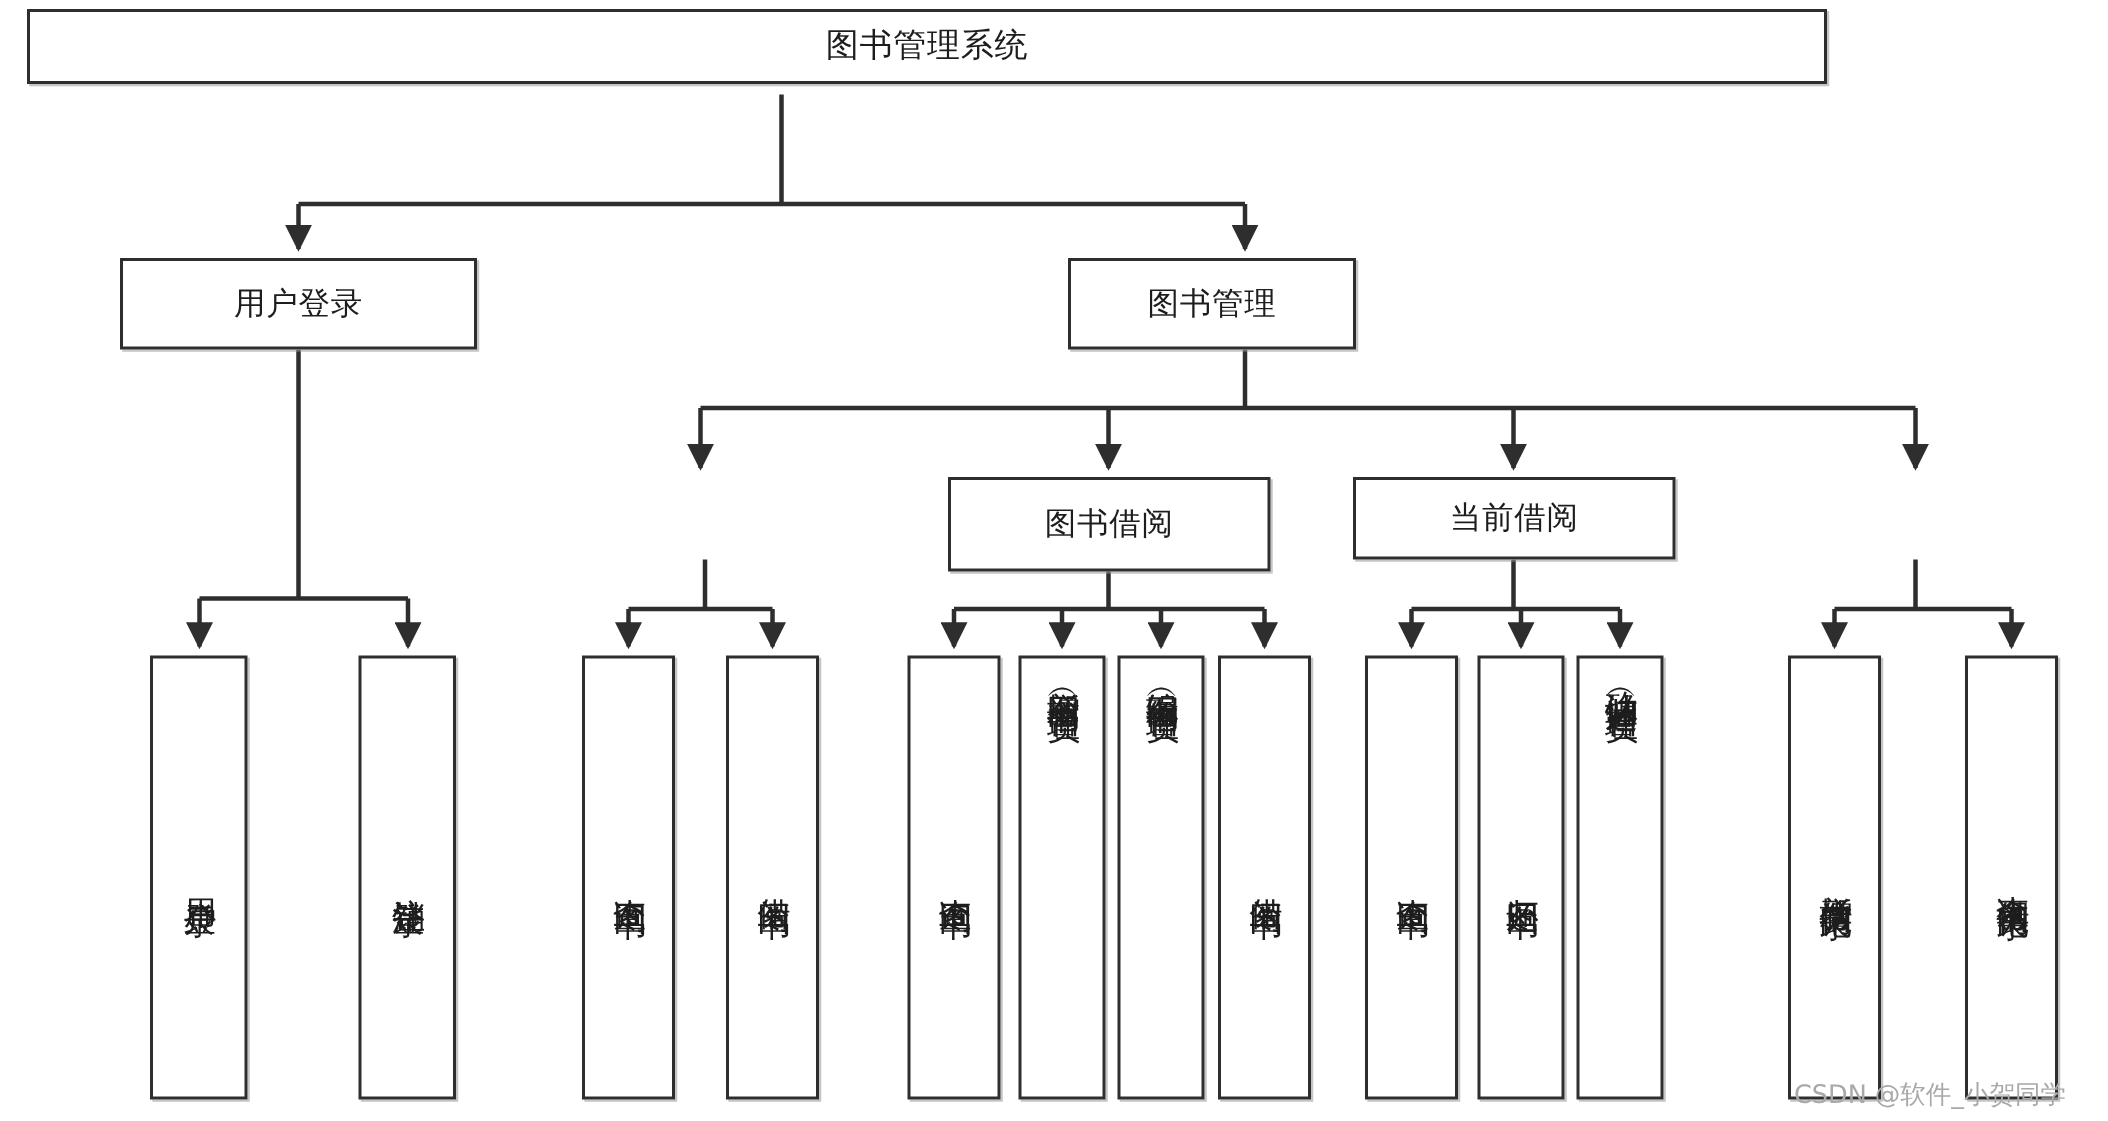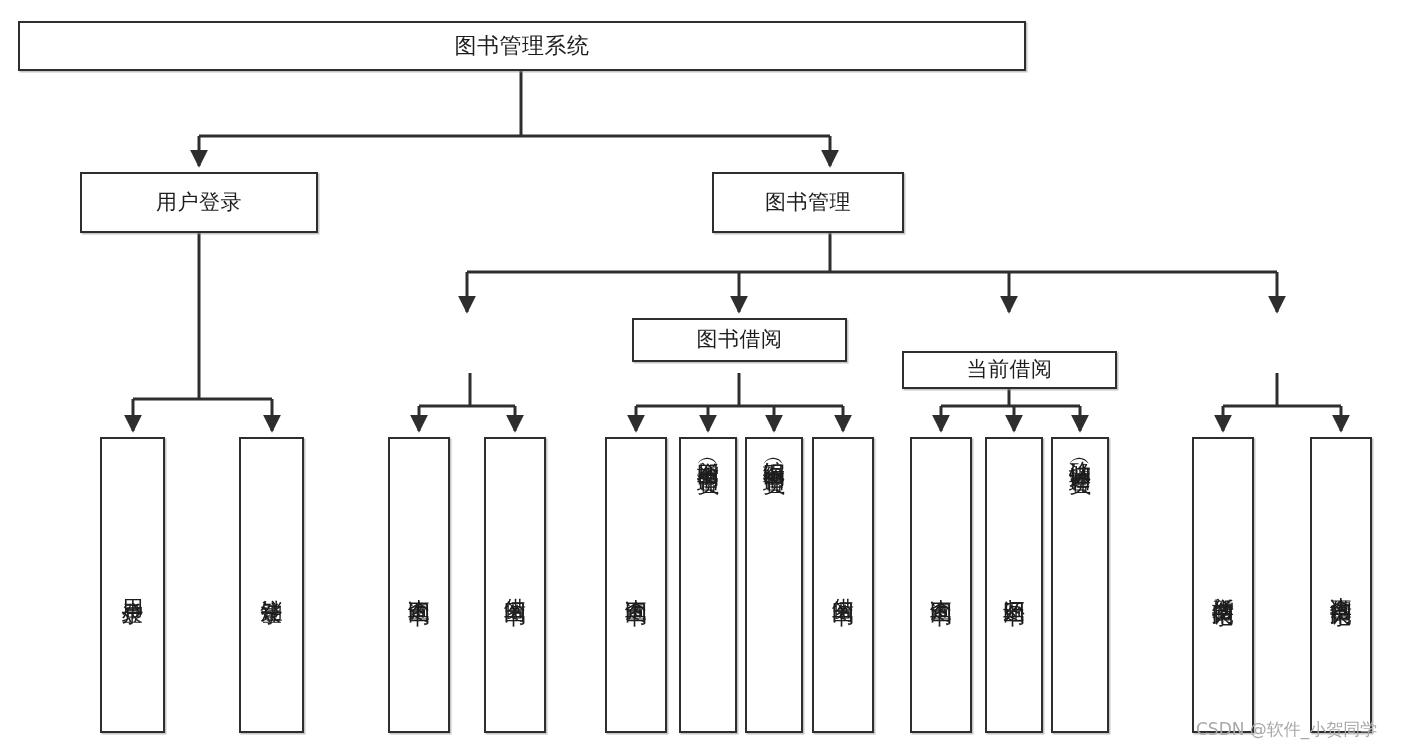--- a/index.html
+++ b/index.html
@@ -128,35 +128,35 @@
       <path d="M 1014 406 L 1014 431" marker-end="url(#arrow)"></path>
       <path d="M 1080 406 L 1080 431" marker-end="url(#arrow)"></path>
 
       <path d="M 1277 373 L 1277 406"></path>
       <path d="M 1223 406 L 1341 406"></path>
       <path d="M 1223 406 L 1223 431" marker-end="url(#arrow)"></path>
       <path d="M 1341 406 L 1341 431" marker-end="url(#arrow)"></path>
     </g>
   </svg>
 
-  <div class="node h root" style="left:18px; top:21px; width:1008px; height:50px;">
+  <div class="node h root" style="left:18px; top:6px; width:1200px; height:50px;">
     <span class="lbl">图书管理系统</span>
   </div>
 
   <div class="node h" style="left:80px; top:172px; width:238px; height:61px;">
     <span class="lbl">用户登录</span>
   </div>
   <div class="node h" style="left:712px; top:172px; width:192px; height:61px;">
     <span class="lbl">图书管理</span>
   </div>
 
-  <div class="node h" style="left:632px; top:318px; width:215px; height:44px;">
+  <div class="node h" style="left:632px; top:318px; width:215px; height:63px;">
     <span class="lbl">图书借阅</span>
   </div>
-  <div class="node h" style="left:902px; top:318px; width:215px; height:38px;margin-top:33px;">
+  <div class="node h" style="left:902px; top:318px; width:215px; height:55px;">
     <span class="lbl">当前借阅</span>
   </div>
 
   <div class="node v center" style="left:100px; top:437px; width:65px; height:296px;">
     <span class="lbl">用户登录</span>
   </div>
   <div class="node v center" style="left:239px; top:437px; width:65px; height:296px;">
     <span class="lbl">注销登录</span>
   </div>
 

